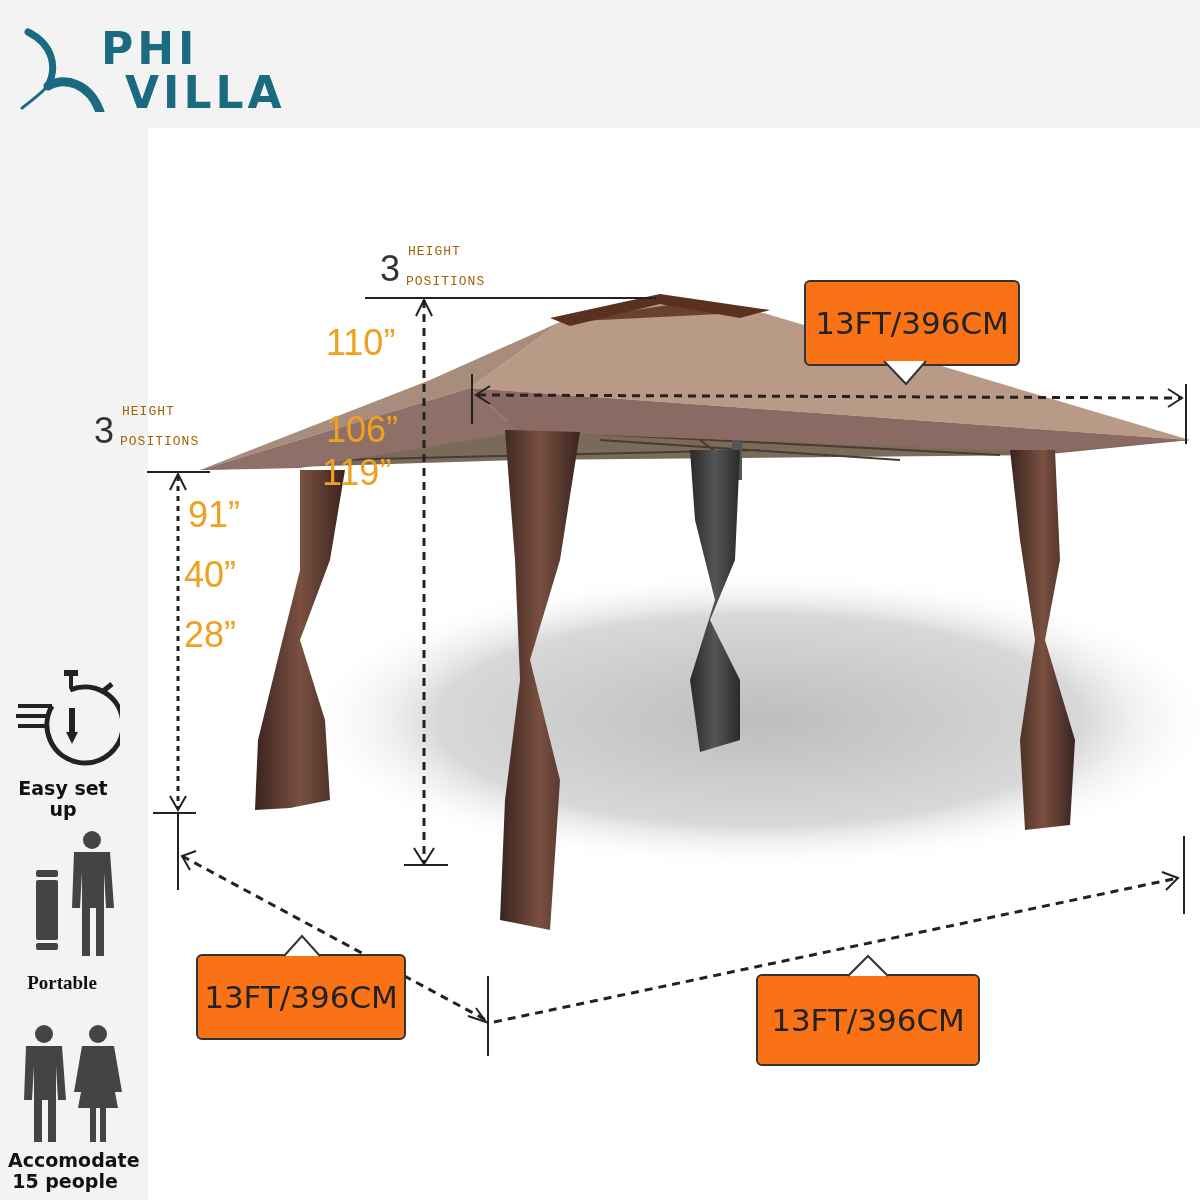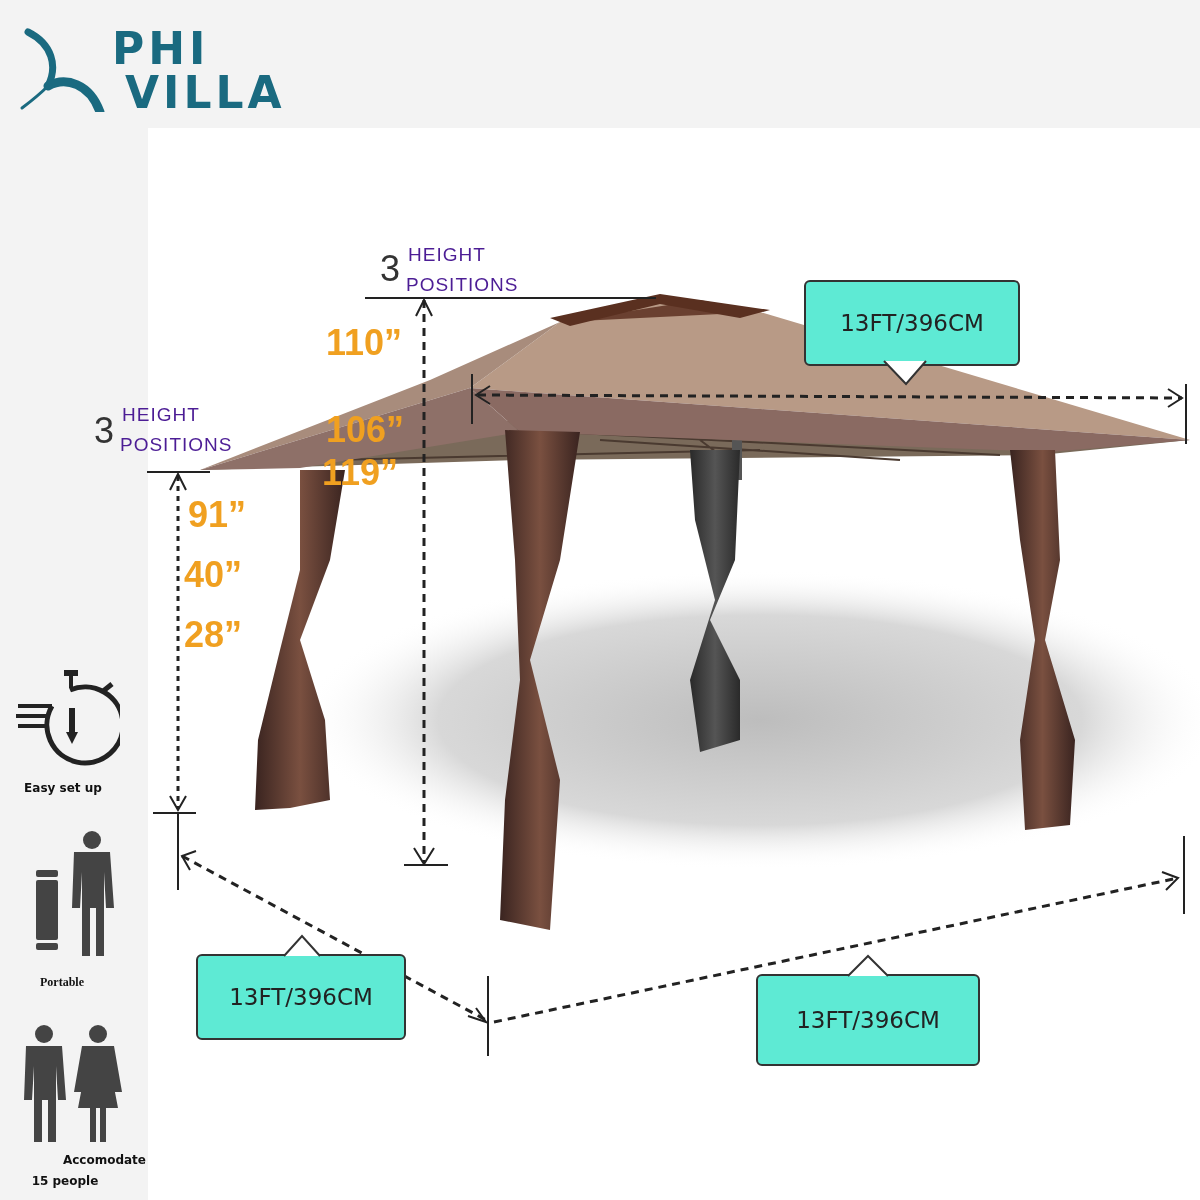--- a/index.html
+++ b/index.html
@@ -1,37 +1,37 @@
 <!DOCTYPE html>
 <html><head>
 <meta charset="utf-8">
 <style>
   html,body{margin:0;padding:0;}
   body{width:1200px;height:1200px;position:relative;overflow:hidden;background:#f3f3f3;font-family:"DejaVu Sans",sans-serif;}
   .panel{position:absolute;left:148px;top:128px;width:1052px;height:1072px;background:#ffffff;}
   .logo-text{position:absolute;font-family:"DejaVu Sans",sans-serif;color:#1a6a80;font-weight:bold;letter-spacing:4px;font-size:44px;line-height:42px;}
   .scene{position:absolute;left:0;top:0;width:1200px;height:1200px;}
   .label-3{position:absolute;font-family:"Liberation Sans",sans-serif;color:#333;font-size:36px;}
-  .label-small{position:absolute;font-family:Liberation Sans, sans-serif;color:#4c1d95;font-size:19px;letter-spacing:1px;}
-  .hval{position:absolute;font-family:"Liberation Sans",sans-serif;color:#f0a020;font-weight:bold;font-size:36px;}
-  .dimbox{position:absolute;border:2px solid #333;border-radius:6px;background:#5eead4;font-family:"DejaVu Sans",sans-serif;font-size:23px;color:#222;display:flex;align-items:center;justify-content:center;}
-  .feat-label{position:absolute;font-family:"DejaVu Sans",sans-serif;font-size:12px;font-weight:bold;color:#111;text-align:center;line-height:21px;}
+  .label-small{position:absolute;font-family:Liberation Mono, monospace;color:#a16207;font-size:13px;letter-spacing:1px;}
+  .hval{position:absolute;font-family:"Liberation Sans",sans-serif;color:#f0a020;font-weight:normal;font-size:36px;}
+  .dimbox{position:absolute;border:2px solid #333;border-radius:6px;background:#f97316;font-family:"DejaVu Sans",sans-serif;font-size:31px;color:#222;display:flex;align-items:center;justify-content:center;}
+  .feat-label{position:absolute;font-family:"DejaVu Sans",sans-serif;font-size:19px;font-weight:bold;color:#111;text-align:center;line-height:21px;}
 </style>
 </head>
 <body>
 
 <div class="panel"></div>
 
 <div>
   <svg style="position:absolute;left:18px;top:28px" width="90" height="84" viewBox="0 0 90 84">
     <path d="M10 4 C 34 16, 40 38, 30 58" stroke="#1a6a80" stroke-width="7" fill="none" stroke-linecap="round"></path>
     <path d="M30 58 C 48 48, 72 56, 82 84" stroke="#1a6a80" stroke-width="9" fill="none" stroke-linecap="round"></path>
     <path d="M30 58 C 22 66, 12 74, 4 80" stroke="#1a6a80" stroke-width="3" fill="none" stroke-linecap="round"></path>
   </svg>
-  <div class="logo-text" style="left:112px;top:28px;">PHI</div>
+  <div class="logo-text" style="left:101px;top:28px;">PHI</div>
   <div class="logo-text" style="left:125px;top:72px;">VILLA</div>
 </div>
 
 <svg class="scene" viewBox="0 0 1200 1200">
   <defs>
     <radialGradient id="shadow" cx="0.5" cy="0.5" r="0.5">
       <stop offset="0" stop-color="#bdbdbd"></stop>
       <stop offset="0.7" stop-color="#d8d8d8"></stop>
       <stop offset="1" stop-color="#ffffff" stop-opacity="0"></stop>
     </radialGradient>
@@ -160,15 +160,15 @@
   <div class="feat-label" style="left:8px;top:972px;width:108px;font-family:Liberation Serif, serif;">Portable</div>
 </div>
 
 <div>
   <svg style="position:absolute;left:18px;top:1022px" width="108" height="122" viewBox="0 0 108 122">
     <circle cx="26" cy="12" r="9" fill="#444"></circle>
     <path d="M8 24 L44 24 L48 78 L40 78 L38 44 L38 120 L30 120 L30 78 L24 78 L24 120 L16 120 L16 44 L14 78 L6 78 Z" fill="#444"></path>
     <circle cx="80" cy="12" r="9" fill="#444"></circle>
     <path d="M64 24 L96 24 L104 70 L96 70 L92 44 L100 86 L88 86 L88 120 L82 120 L82 86 L78 86 L78 120 L72 120 L72 86 L60 86 L68 44 L64 70 L56 70 Z" fill="#444"></path>
   </svg>
-  <div class="feat-label" style="left:16px;top:1150px;width:130px;text-align:right;">Accomodate</div>
+  <div class="feat-label" style="left:8px;top:1150px;width:130px;text-align:right;">Accomodate</div>
   <div class="feat-label" style="left:0px;top:1171px;width:130px;">15 people</div>
 </div>
 
 </body></html>

